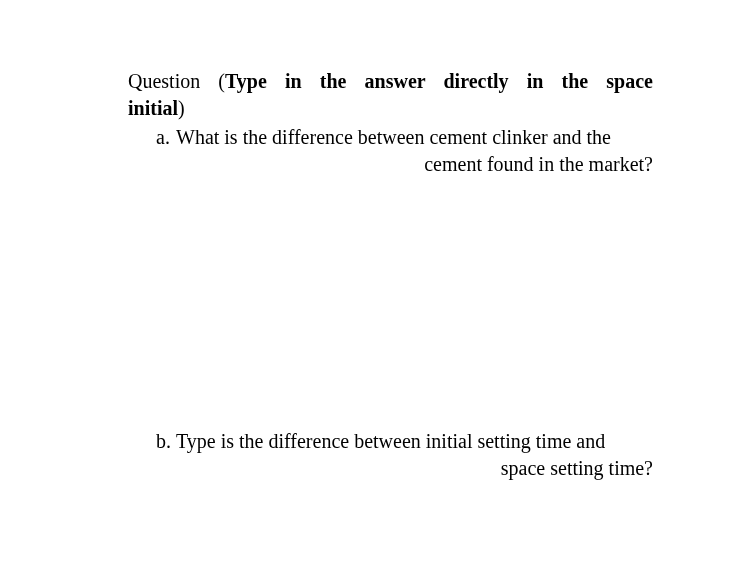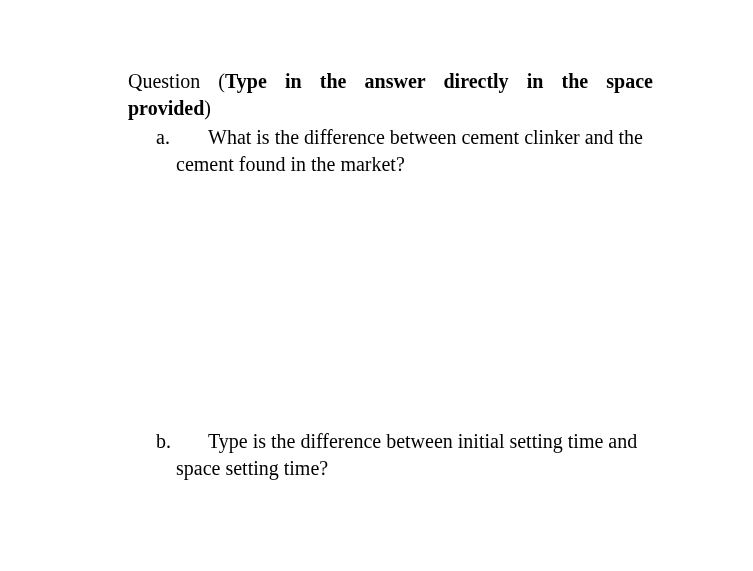--- a/index.html
+++ b/index.html
@@ -34,34 +34,34 @@
     }
     .item-a {
       margin-bottom: 250px;
     }
     .item-marker {
       position: absolute;
       left: 28px;
     }
     .item-text-line1 {
       display: block;
-      margin-left: 32px;
     }
     .item-text-line2 {
       display: block;
+      text-align: right;
     }
   </style>
 </head>
 <body>
 
 <div class="question-header">
   <span>Question (</span><span class="bold">Type in the answer directly in the space</span>
 </div>
 <div class="question-header-line2">
-  <span class="bold">provided</span><span>)</span>
+  <span class="bold">initial</span><span>)</span>
 </div>
 
 <div class="item item-a">
   <span class="item-marker">a.</span>
   <span class="item-text-line1">What is the difference between cement clinker and the</span>
   <span class="item-text-line2">cement found in the market?</span>
 </div>
 
 <div class="item item-b">
   <span class="item-marker">b.</span>

